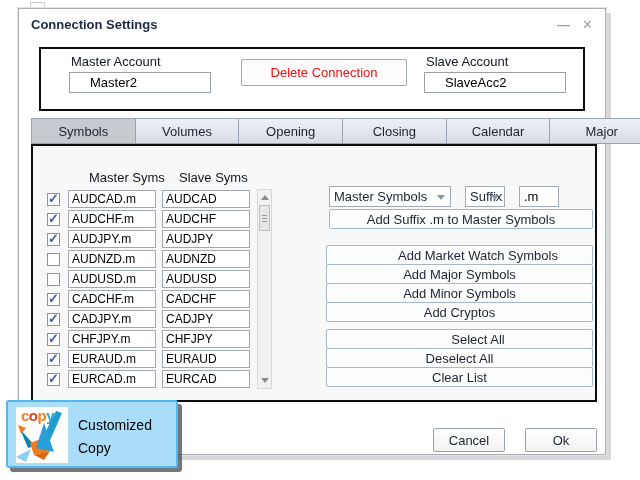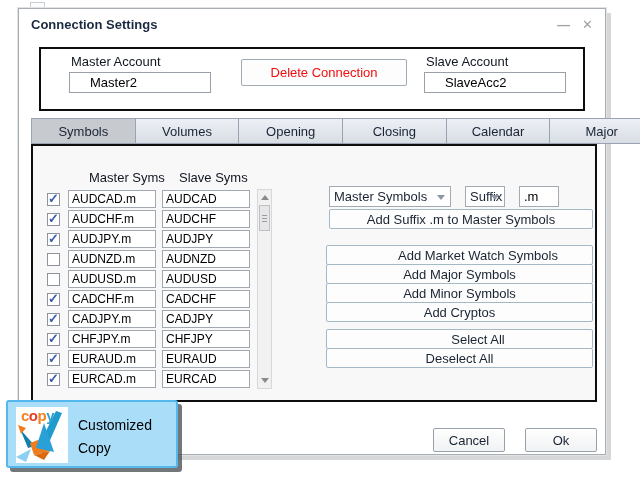--- a/index.html
+++ b/index.html
@@ -204,20 +204,21 @@
       <button class="btn add-suffix">Add Suffix .m to Master Symbols</button>
       <div class="stack-box group-buttons" id="group-buttons">
           <button class="btn stack">Add Market Watch Symbols</button>
           <button class="btn stack">Add Major Symbols</button>
           <button class="btn stack">Add Minor Symbols</button>
           <button class="btn stack">Add Cryptos</button>
         </div>
       <div class="stack-box list-buttons" id="list-buttons">
           <button class="btn stack">Select All</button>
           <button class="btn stack">Deselect All</button>
+          <button class="btn stack">Clear List</button>
         </div>
     </div>
 
     <button class="footer-btn cancel-btn">Cancel</button>
     <button class="footer-btn ok-btn">Ok</button>
   </div>
 
   <div class="logo-card">
     <div class="logo-box">
       <svg class="logo-crane" width="52" height="56" viewBox="0 0 52 56">

